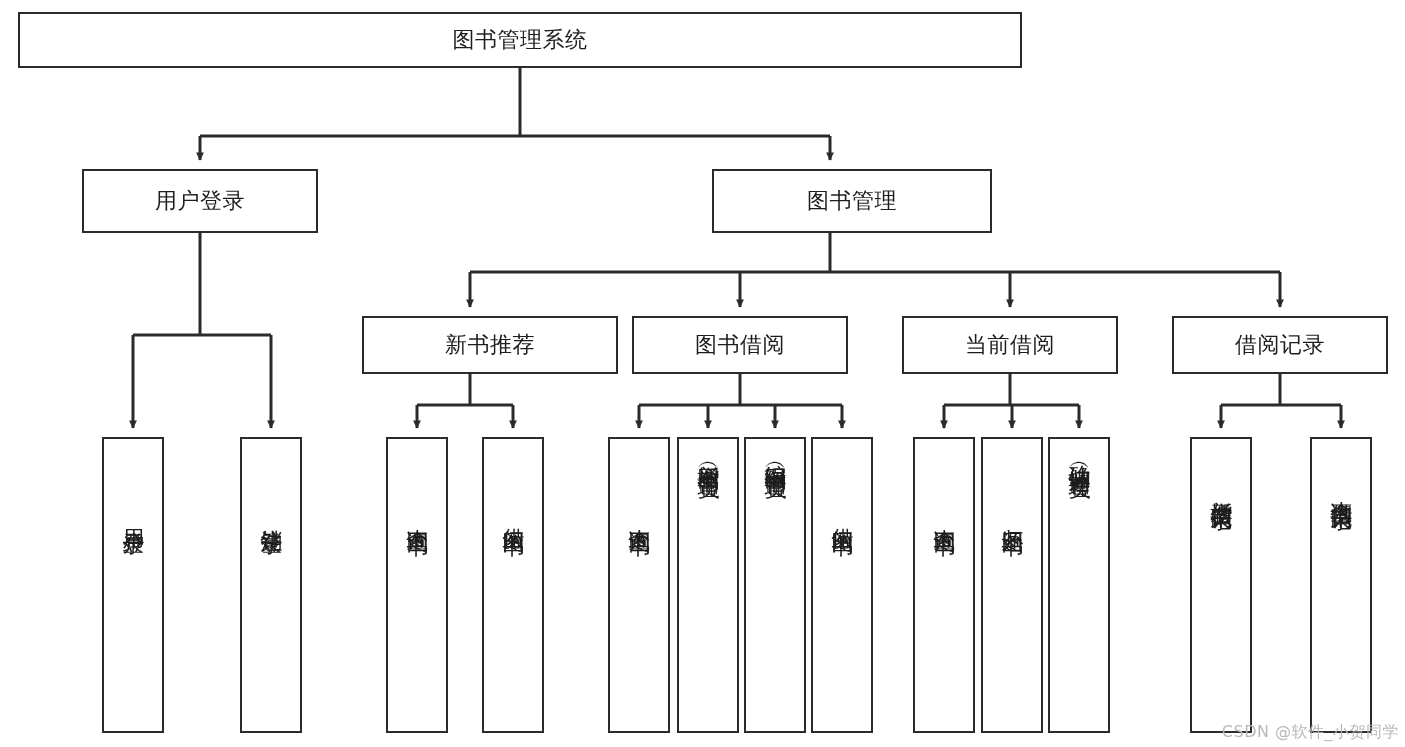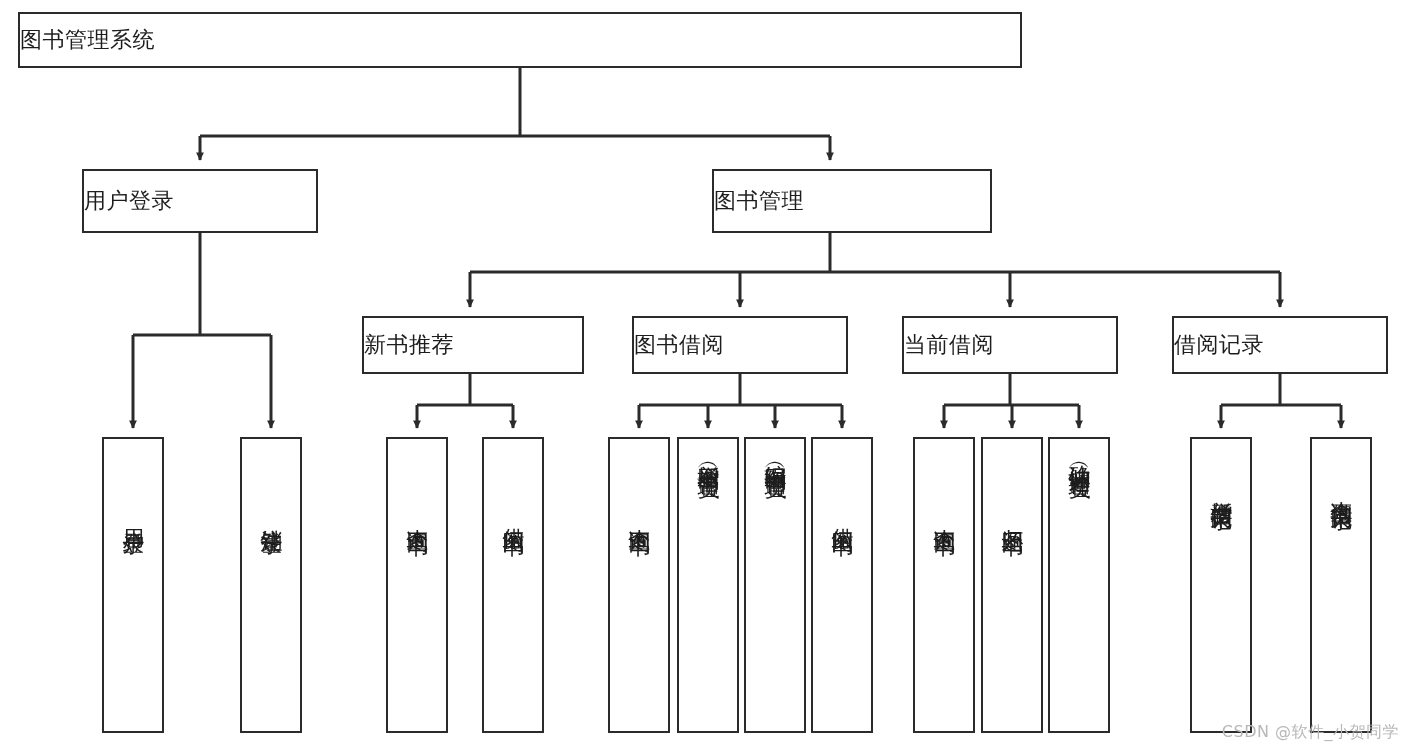--- a/index.html
+++ b/index.html
@@ -26,21 +26,21 @@
     width: 1405px;
     height: 747px;
   }
   .node-box {
     position: absolute;
     box-sizing: border-box;
     background: #ffffff;
     border: 2px solid #2b2b2b;
     display: flex;
     align-items: center;
-    justify-content: flex-start;
+    justify-content: center;
     color: #1d1d1d;
   }
   .node-label-h {
     font-size: 22px;
     line-height: 1.1;
     letter-spacing: 0.5px;
     white-space: nowrap;
     text-align: center;
   }
   .node-box.leaf {
@@ -128,21 +128,21 @@
     <span class="node-label-h">图书管理系统</span>
   </div>
 
   <div class="node-box" style="left:82px; top:169px; width:236px; height:64px;">
     <span class="node-label-h">用户登录</span>
   </div>
   <div class="node-box" style="left:712px; top:169px; width:280px; height:64px;">
     <span class="node-label-h">图书管理</span>
   </div>
 
-  <div class="node-box" style="left:362px; top:316px; width:222px; height:58px;">
+  <div class="node-box" style="left:362px; top:316px; width:256px; height:58px;">
     <span class="node-label-h">新书推荐</span>
   </div>
   <div class="node-box" style="left:632px; top:316px; width:216px; height:58px;">
     <span class="node-label-h">图书借阅</span>
   </div>
   <div class="node-box" style="left:902px; top:316px; width:216px; height:58px;">
     <span class="node-label-h">当前借阅</span>
   </div>
   <div class="node-box" style="left:1172px; top:316px; width:216px; height:58px;">
     <span class="node-label-h">借阅记录</span>

